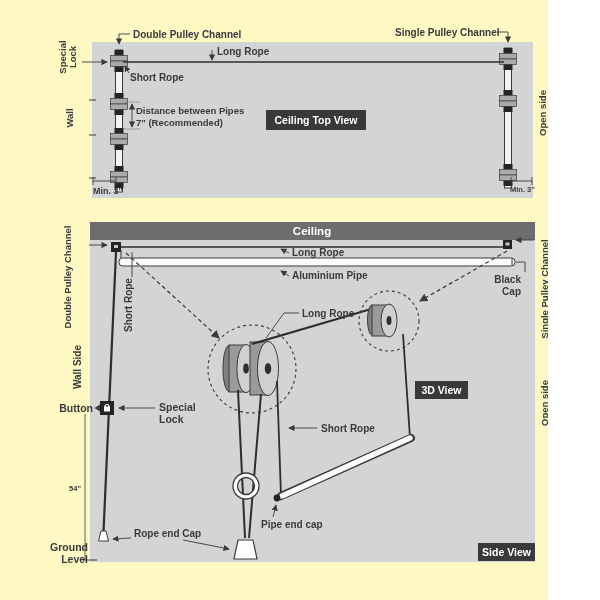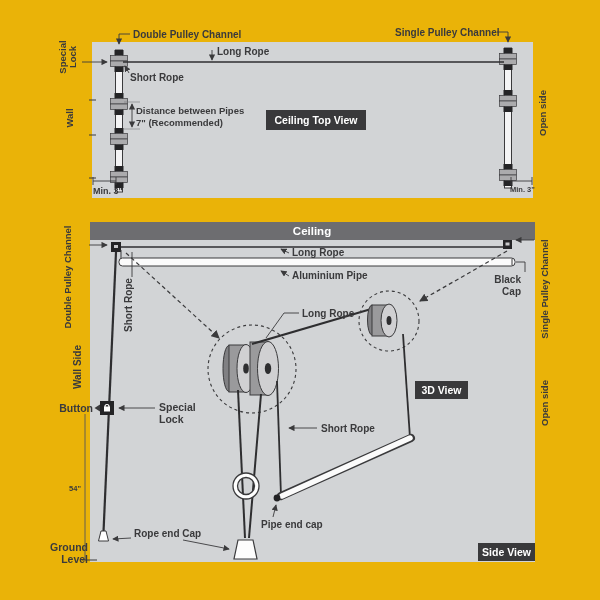--- a/index.html
+++ b/index.html
@@ -1,16 +1,16 @@
 <!DOCTYPE html>
 <html><head>
 <meta charset="utf-8">
 <style>
   html,body{margin:0;padding:0;background:#ffffff;}
-  .stage{position:relative;width:600px;height:600px;background:#eab308;overflow:hidden;}
+  .stage{position:relative;width:548px;height:600px;background:#fef9c3;overflow:hidden;}
   svg text{font-family:"Liberation Sans","DejaVu Sans",sans-serif;font-weight:bold;fill:#3a3a3c;}
   .t75{font-size:7.5px}.t9{font-size:9px}.t95{font-size:9.5px}.t10{font-size:10px}
   .t105{font-size:10.5px}.t115{font-size:11.5px}
   .white{fill:#ffffff}
   .ln{stroke:#3a3a3c;stroke-width:1;fill:none}
   .thin{stroke:#3a3a3c;stroke-width:0.9;fill:none}
   .rope{stroke:#2e2e30;fill:none}
   .dash{stroke:#3a3a3c;stroke-width:1.2;stroke-dasharray:4,3;fill:none}
   .dashc{stroke:#3a3a3c;stroke-width:1.1;stroke-dasharray:3,3;fill:none}
 </style>

